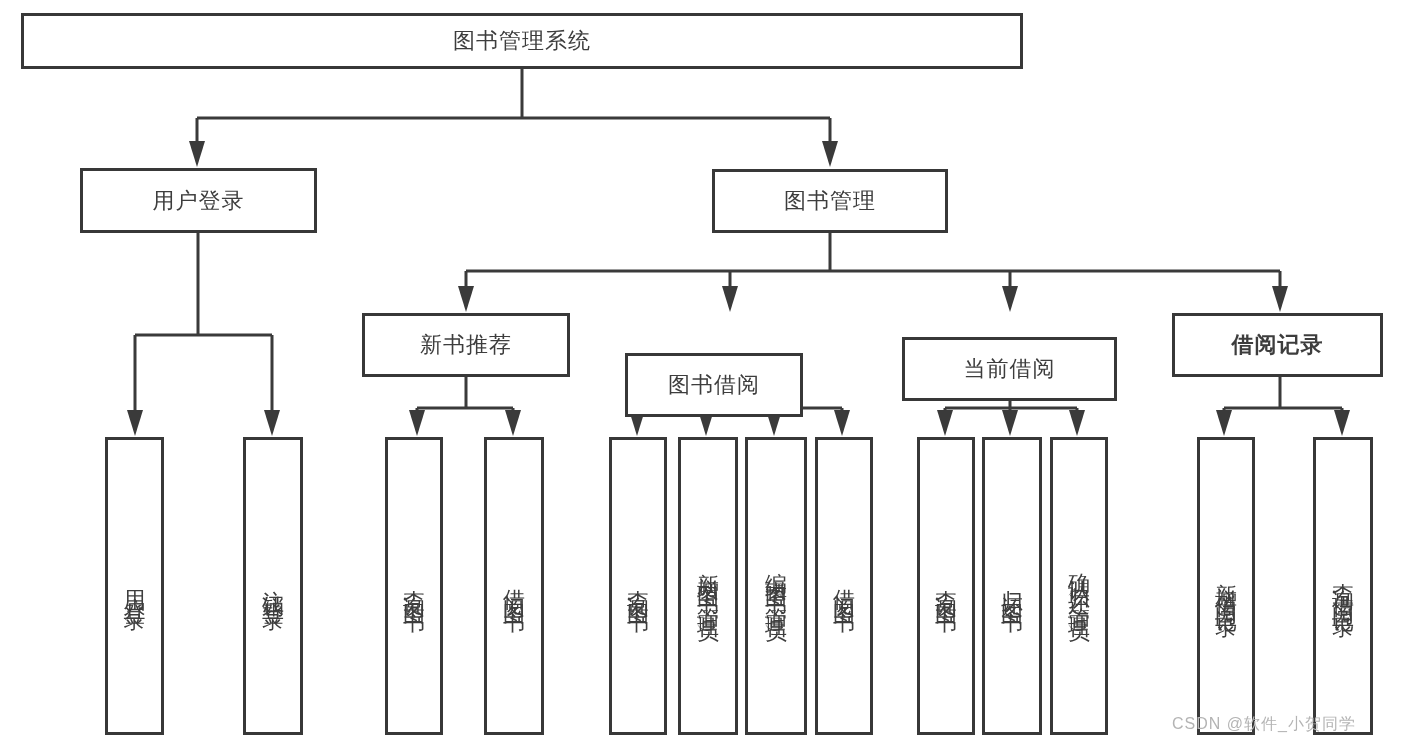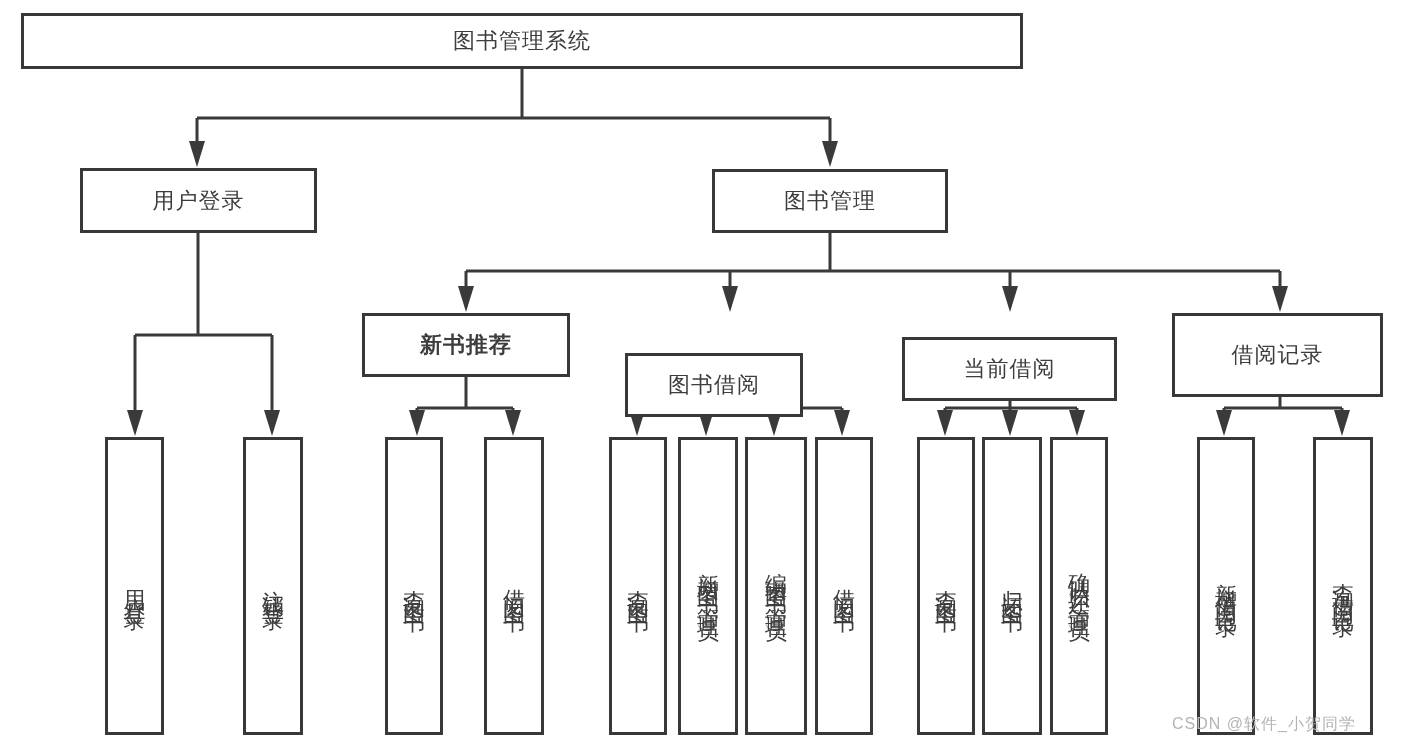--- a/index.html
+++ b/index.html
@@ -84,30 +84,30 @@
     <span class="hlabel">图书管理系统</span>
   </div>
 
   <div class="box" style="left:80px; top:168px; width:237px; height:65px;">
     <span class="hlabel">用户登录</span>
   </div>
   <div class="box" style="left:712px; top:169px; width:236px; height:64px;font-family:Liberation Mono, monospace;">
     <span class="hlabel">图书管理</span>
   </div>
 
-  <div class="box" style="left:362px; top:313px; width:208px; height:64px;font-weight:bold;">
+  <div class="box" style="left:362px; top:313px; width:208px; height:64px;">
     <span class="hlabel">新书推荐</span>
   </div>
   <div class="box" style="left:625px; top:313px; width:178px; height:64px;margin-top:40px;">
     <span class="hlabel">图书借阅</span>
   </div>
   <div class="box" style="left:902px; top:313px; width:215px; height:64px;margin-top:24px;">
     <span class="hlabel">当前借阅</span>
   </div>
-  <div class="box" style="left:1172px; top:313px; width:211px; height:84px;">
+  <div class="box" style="left:1172px; top:313px; width:211px; height:64px;font-weight:bold;">
     <span class="hlabel">借阅记录</span>
   </div>
 
   <div class="box leaf" style="left:105px; width:59px;">
     <span class="vtext">用户登录</span>
   </div>
   <div class="box leaf" style="left:243px; width:60px;">
     <span class="vtext">注销登录</span>
   </div>
   <div class="box leaf" style="left:385px; width:58px;">

